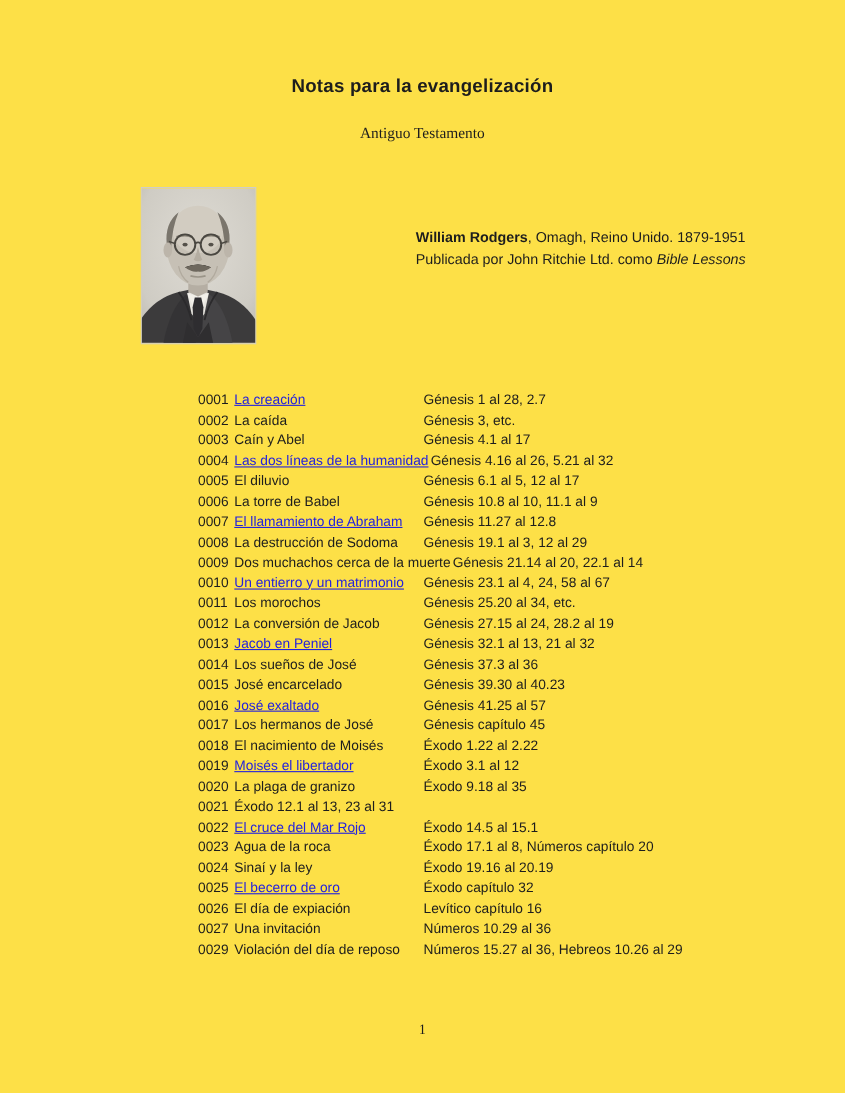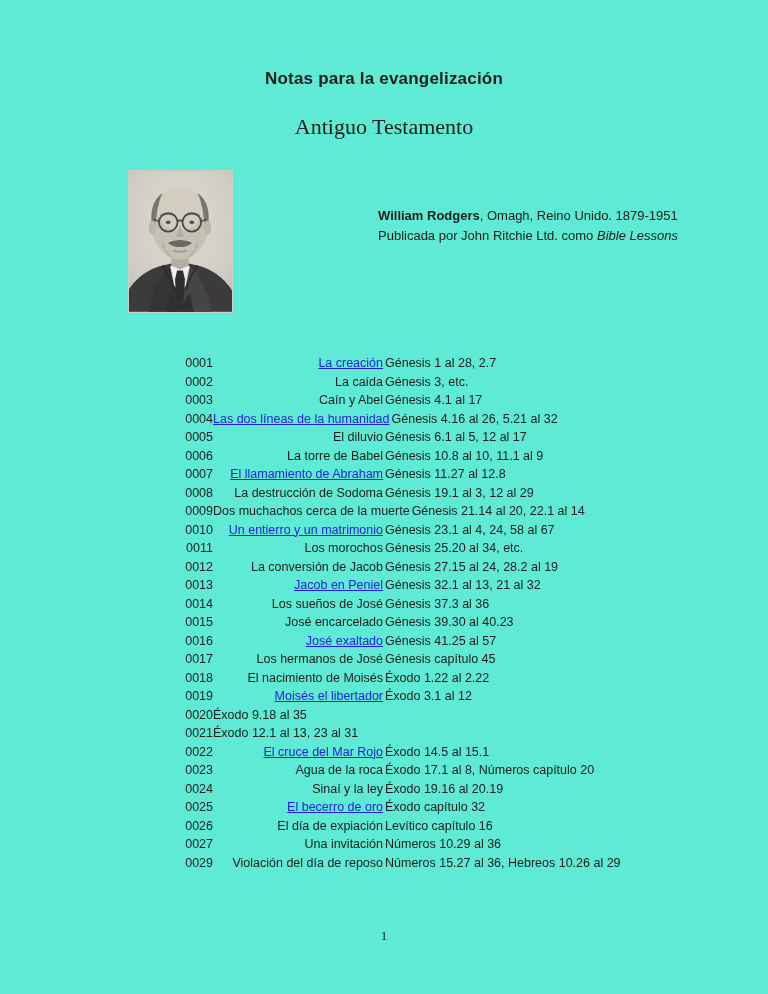--- a/index.html
+++ b/index.html
@@ -1,52 +1,52 @@
 <!DOCTYPE html>
 <html><head>
 <meta charset="utf-8">
 <style>
   html,body{margin:0;padding:0;background:#888;}
   .page{
     position:relative;
     width:768px;height:994px;
-    background:#5eead4;
+    background:#fde047;
     margin:0 auto;
     font-family:"Liberation Sans", sans-serif;
     color:#1d1d1d;
     overflow:hidden;
   }
   .doc-title{
     position:absolute;left:0;top:69px;width:768px;
     text-align:center;
     font-size:17px;font-weight:bold;letter-spacing:.2px;
   }
   .doc-subtitle{
     position:absolute;left:0;top:114px;width:768px;
     text-align:center;
     font-family:"Liberation Serif", serif;
-    font-size:22px;font-weight:normal;
+    font-size:14px;font-weight:normal;
   }
   .photo{
     position:absolute;left:128px;top:170px;width:105px;height:143px;
     border:1px solid #cfcdc8;box-sizing:border-box;
   }
   .photo svg{display:block;width:100%;height:100%;}
   .author{
     position:absolute;left:378px;top:206px;
     font-size:13px;line-height:20px;
   }
   .author b{font-weight:bold;}
   .author i{font-style:italic;}
   .lessons{
     position:absolute;left:180px;top:354px;
     font-size:12.5px;
   }
   .row{
-    display:flex;height:18.5px;line-height:18.5px;white-space:nowrap;text-align:right;
+    display:flex;height:18.5px;line-height:18.5px;white-space:nowrap;
   }
   .num{flex:0 0 33px;}
   .title{flex:0 0 auto;min-width:172px;padding-right:2px;box-sizing:border-box;}
   a.title{color:var(--link,#2422dd);text-decoration:underline;cursor:pointer;}
   .ref{flex:0 0 auto;}
   .page-number{
     position:absolute;left:0;top:928px;width:768px;
     text-align:center;
     font-family:"Liberation Serif", serif;
     font-size:13px;
@@ -220,20 +220,21 @@
         <span class="title">El nacimiento de Moisés</span>
         <span class="ref">Éxodo 1.22 al 2.22</span>
       </div>
       <div class="row">
         <span class="num">0019</span>
         <a class="title" href="#">Moisés el libertador</a>
         <span class="ref">Éxodo 3.1 al 12</span>
       </div>
       <div class="row">
         <span class="num">0020</span>
+        <span class="title">La plaga de granizo</span>
         <span class="ref">Éxodo 9.18 al 35</span>
       </div>
       <div class="row">
         <span class="num">0021</span>
         <span class="ref">Éxodo 12.1 al 13, 23 al 31</span>
       </div>
       <div class="row">
         <span class="num">0022</span>
         <a class="title" href="#">El cruce del Mar Rojo</a>
         <span class="ref">Éxodo 14.5 al 15.1</span>

